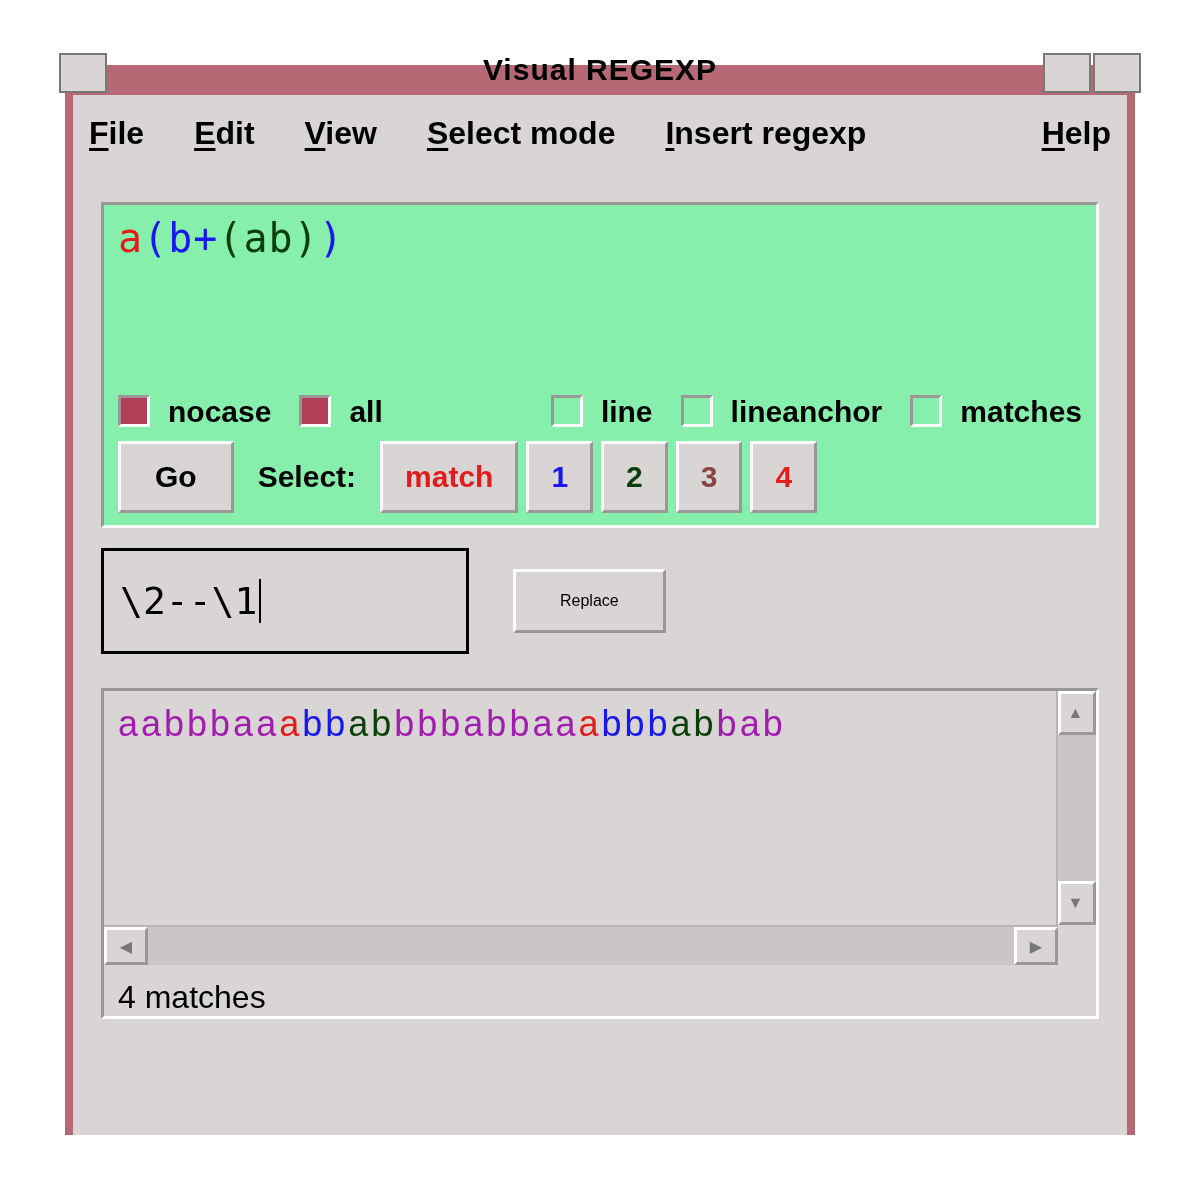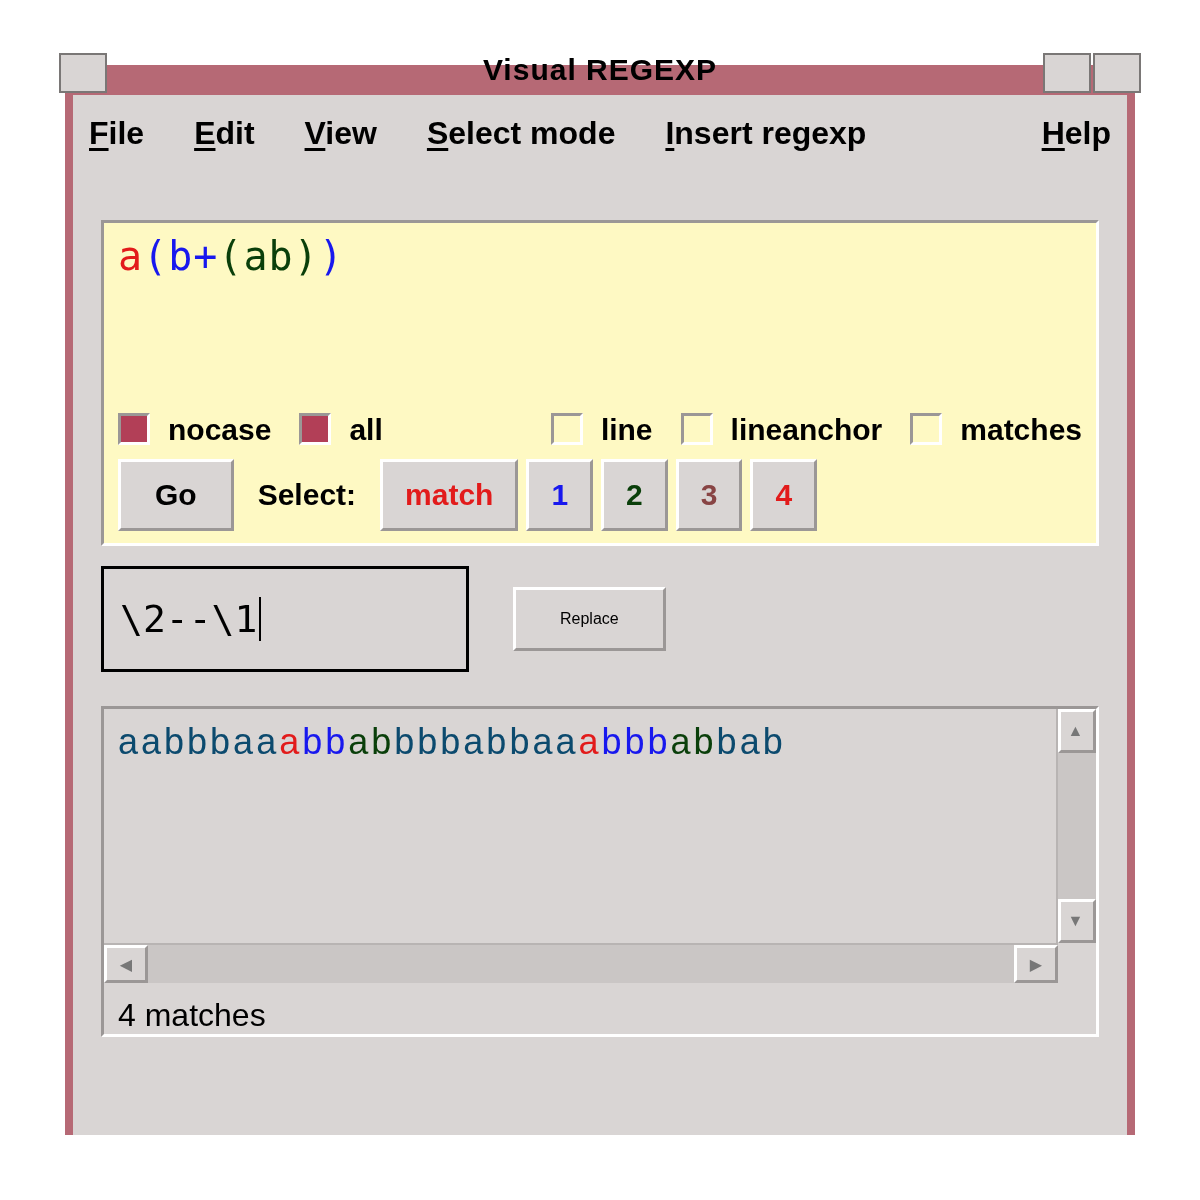--- a/index.html
+++ b/index.html
@@ -7,21 +7,21 @@
 .titlebar{height:30px;background:#b66975;color:#000000;font-size:30px;font-weight:700;text-align:center;letter-spacing:1px;position:relative}
 .titlebar .t{position:relative;top:-12px}
 .titlebar .btn{position:absolute;top:-12px;width:44px;height:36px;background:#d9d5d4;border:2px solid #7a7776}
 .titlebar .bL{left:-6px}
 .titlebar .bR1{right:44px}
 .titlebar .bR2{right:-6px}
 .win{position:absolute;left:8px;right:8px;top:30px;bottom:0;background:#d9d5d4}
 .menubar{display:flex;gap:50px;padding:20px 16px;font-size:32px;font-weight:700;color:#000}
 .menubar .sp{flex:1}
 .u{text-decoration:underline;text-underline-offset:4px}
-.panel{margin:48px 28px 12px;border:3px solid;border-color:#9b9796 #fff #fff #9b9796;background:#fef9c3}
+.panel{margin:30px 28px 12px;border:3px solid;border-color:#9b9796 #fff #fff #9b9796;background:#86efac}
 .regex{height:170px;padding:10px 14px;font-family:monospace;font-size:40px;letter-spacing:1px}
 .flags{display:flex;align-items:flex-start;gap:12px;padding:0 14px 12px;font-size:30px;font-weight:700}
 .cb{width:26px;height:26px;border:3px solid;border-color:#9b9796 #fff #fff #9b9796;display:inline-block;margin-right:6px}
 .cb.on{background:#b23f57}
 .fsp{flex:1}
 .grow{display:flex;align-items:center;gap:24px;padding:0 14px 12px;font-size:30px;font-weight:700}
 .rbtn{background:#d9d5d4;border:3px solid;border-color:#fff #9b9796 #9b9796 #fff;padding:16px 34px;text-align:center}
 .rbtn.sm{padding:16px 22px}
 .sel{display:flex;gap:8px}
 .replaceRow{display:flex;align-items:center;gap:44px;margin:20px 28px}
@@ -30,21 +30,21 @@
 .panel2{margin:34px 28px 0;border:3px solid;border-color:#9b9796 #fff #fff #9b9796;background:#d9d5d4}
 .textarea{display:flex;font-family:Helvetica,Arial,sans-serif;font-size:36px;letter-spacing:3px}
 .txtbody{flex:1;padding:12px 14px;min-height:210px;border-right:2px solid #b8b4b3}
 .vsb{width:38px;display:flex;flex-direction:column}
 .sbbtn{height:38px;background:#d9d5d4;border:3px solid;border-color:#fff #9b9796 #9b9796 #fff;display:flex;align-items:center;justify-content:center;font-size:16px;color:#777}
 .sbtrack{flex:1;background:#cac6c5}
 .hsb{height:38px;display:flex;border-top:2px solid #b8b4b3;margin-right:38px}
 .hsbbtn{width:38px;background:#d9d5d4;border:3px solid;border-color:#fff #9b9796 #9b9796 #fff;display:flex;align-items:center;justify-content:center;font-size:16px;color:#777}
 .hsbtrack{flex:1;background:#cac6c5}
 .status{padding:14px 14px 0;font-size:32px}
-.c-red{color:#e21b1b}.c-blue{color:#1818ee}.c-dgr{color:#0a3f0a}.c-brown{color:#884444}.c-black{color:#0c4a6e}
+.c-red{color:#e21b1b}.c-blue{color:#1818ee}.c-dgr{color:#0a3f0a}.c-brown{color:#884444}.c-black{color:#a21caf}
 </style>
 </head>
 <body>
 
 <div class="outer">
   <div class="titlebar">
     <div class="btn bL"></div>
     <span class="t">Visual REGEXP</span>
     <div class="btn bR1"></div>
     <div class="btn bR2"></div>

